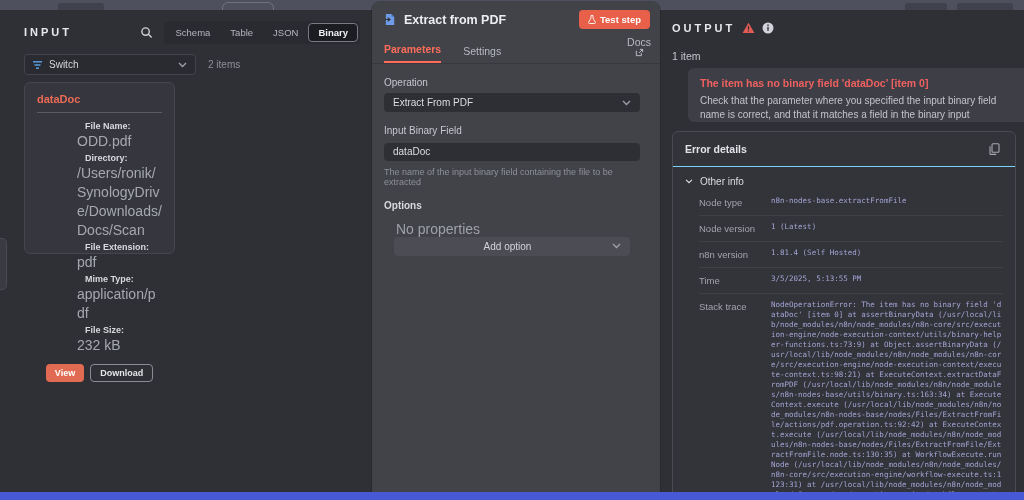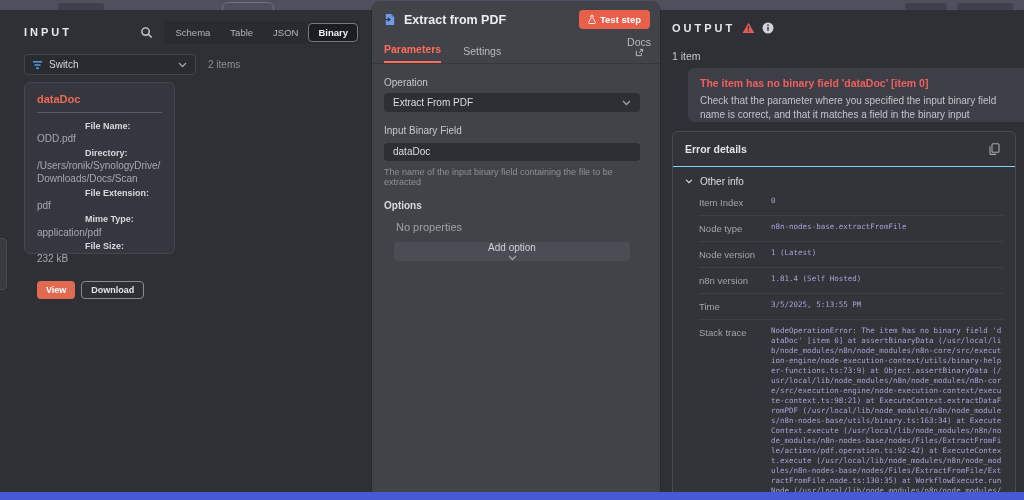--- a/index.html
+++ b/index.html
@@ -36,22 +36,22 @@
 
   .node-selector-row { position:absolute; left:24px; top:44px; right:12px; display:flex; align-items:center; }
   .node-selector { width:172px; height:21px; background:#2a2b31; border:1px solid #44454c; border-radius:4px; display:flex; align-items:center; padding:0 8px; cursor:pointer; }
   .node-selector .label { font-size:10px; color:#d6d7dc; margin-left:6px; flex:1; }
   .items-count { font-size:10px; color:#8e9098; margin-left:12px; }
 
   .binary-card { position:absolute; left:24px; top:72px; width:151px; height:172px; background:#36373e; border:1px solid #46474e; border-radius:6px; padding:10px 12px 8px 12px; }
   .binary-card .card-title { font-size:11px; font-weight:bold; color:#ec6a56; }
   .binary-card .rule { height:1px; background:#5a5b62; margin:7px 0 7px 0; }
   .bfield-label { font-size:9px; font-weight:bold; color:#d8d9de; line-height:1.35;padding-left:48px; }
-  .bfield-value { font-size:10px; color:#a6a8b0; line-height:1.35; word-break:break-all; margin-bottom:1px; }
-  .card-buttons { display:flex; gap:6px; margin-top:15px; }
+  .bfield-value { font-size:14px; color:#a6a8b0; line-height:1.35; word-break:break-all; margin-bottom:1px;margin-left:40px; }
+  .card-buttons { display:flex; justify-content:center; gap:6px; margin-top:9px; }
   .btn-view { background:#e06b52; color:#fff; font-size:9px; font-weight:bold; border:none; border-radius:4px; padding:3px 9px; cursor:pointer; }
   .btn-download { background:transparent; color:#e3e4e9; font-size:9px; font-weight:bold; border:1px solid #8a8b93; border-radius:4px; padding:3px 9px; cursor:pointer; }
 
   
   .node-panel { position:absolute; left:372px; top:2px; width:288px; height:490px; background:#414349; border-radius:8px 8px 0 0; box-shadow:0 0 0 1px rgba(20,20,25,.25); }
   .node-header { display:flex; align-items:center; padding:8px 10px 0 12px; }
   .node-title { font-size:12.5px; font-weight:bold; color:#ecedf0; margin-left:7px; flex:1; }
   .btn-test-step { display:flex; align-items:center; gap:4px; background:#e9604a; border:none; border-radius:4px; color:#fff; font-size:9.5px; font-weight:bold; padding:4px 9px; cursor:pointer; }
   .node-tabs { display:flex; align-items:flex-end; padding:7px 9px 0 12px; border-bottom:1px solid #37383e; }
   .node-tab { font-size:10.5px; padding-bottom:6px; cursor:pointer; }
@@ -60,22 +60,22 @@
   .node-tabs .spacer { flex:1; }
   .docs-link { font-size:10.5px; color:#b9bac2; display:flex; align-items:center; padding-bottom:6px; cursor:pointer;flex-direction:column; }
 
   .node-body { padding:13px 20px 0 12px; }
   .field-label { font-size:10px; color:#c6c7ce; margin-bottom:5px; }
   .select-box { height:19px; background:#2e2f35; border-radius:4px; display:flex; align-items:center; padding:0 9px; cursor:pointer; margin-bottom:13px; }
   .select-box .value { font-size:10px; color:#dcdde2; flex:1; }
   .text-input { width:100%; height:18px; background:#2e2f35; border:none; border-radius:4px; color:#dcdde2; font-size:10px; padding:0 9px; font-family:"Liberation Sans","DejaVu Sans",sans-serif; }
   .help-text { font-size:9px; color:#8e9098; margin-top:6px; margin-bottom:13px; }
   .options-label { font-size:10px; font-weight:bold; color:#d8d9de; margin-bottom:10px; }
-  .no-props { font-size:11px; color:#9fa1a9; margin-left:12px; margin-bottom:9px; }
-  .add-option { margin:0 10px; height:19px; background:#4b4c54; border-radius:4px; display:flex; align-items:center; padding:0 9px; cursor:pointer;flex-direction:column; }
+  .no-props { font-size:14px; color:#9fa1a9; margin-left:12px; }
+  .add-option { margin:0 10px; height:19px; background:#4b4c54; border-radius:4px; display:flex; align-items:center; padding:0 9px; cursor:pointer; }
   .add-option .value { flex:1; text-align:center; font-size:10px; color:#d3d4da; }
 
   
   .output-panel { position:absolute; left:660px; top:10px; width:364px; height:482px; }
   .output-header { position:absolute; left:12px; top:12px; display:flex; align-items:center; gap:7px; }
   .one-item { position:absolute; left:12px; top:40px; font-size:10.5px; color:#c6c7ce; }
   .error-box { position:absolute; left:28px; top:58px; width:344px; height:54px; background:#3e3f46; border-radius:6px; padding:9px 12px; }
   .error-title { font-size:10.5px; font-weight:bold; color:#ef6060; }
   .error-desc { font-size:10px; color:#c3c4cb; margin-top:5px; line-height:1.4; }
 
@@ -265,24 +265,20 @@
       <span>
         <svg width="8" height="5" viewBox="0 0 9 6">
             <polyline points="1,1 4.5,4.5 8,1" fill="none" stroke="#dcdde2" stroke-width="1.4"></polyline>
           </svg>
       </span>
       <span class="section-title">Other info</span>
     </div>
 
     <div class="detail-rows">
       <div class="detail-row">
-        <span class="detail-label">Item Index</span>
-        <span class="detail-value mono">0</span>
-      </div>
-      <div class="detail-row">
         <span class="detail-label">Node type</span>
         <span class="detail-value mono">n8n-nodes-base.extractFromFile</span>
       </div>
       <div class="detail-row">
         <span class="detail-label">Node version</span>
         <span class="detail-value mono">1 (Latest)</span>
       </div>
       <div class="detail-row">
         <span class="detail-label">n8n version</span>
         <span class="detail-value mono">1.81.4 (Self Hosted)</span>

